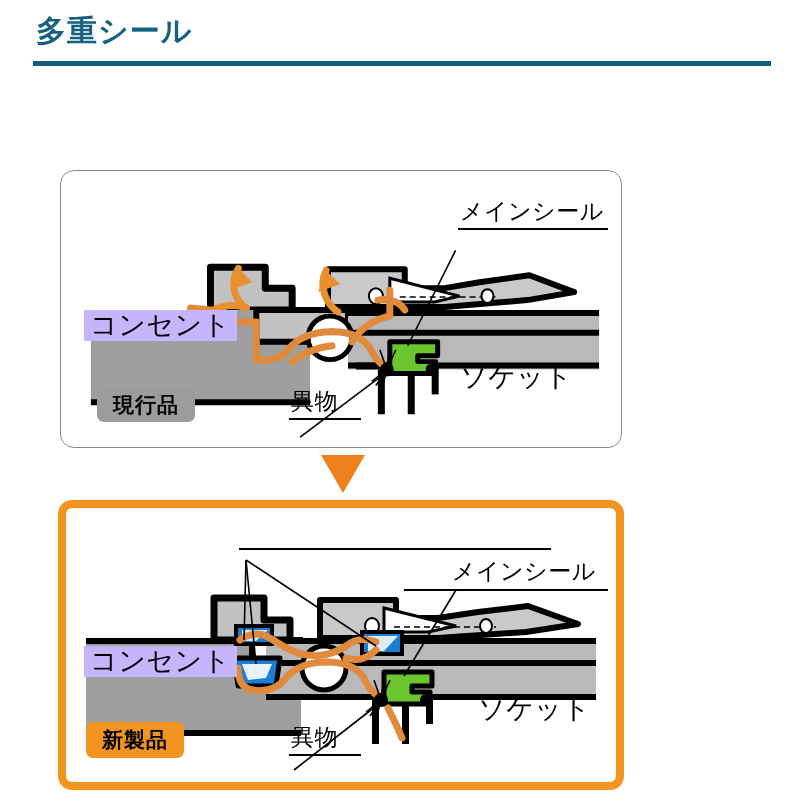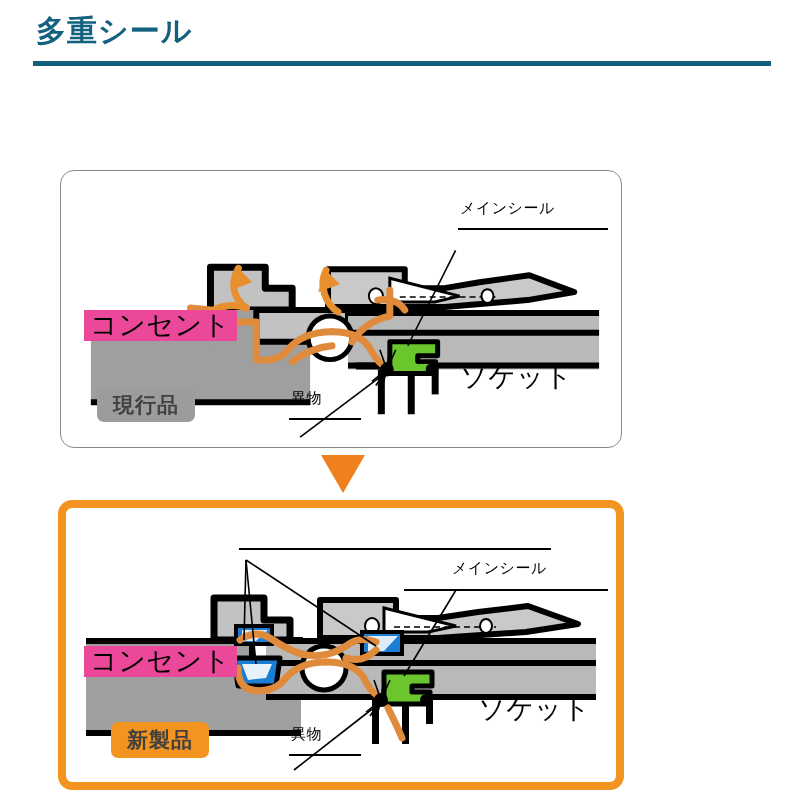--- a/index.html
+++ b/index.html
@@ -44,34 +44,34 @@
   
   .step-arrow{
     position:absolute;left:321px;top:455px;width:44px;height:38px;
   }
   .step-arrow svg{display:block;}
 
   
   .badge{
     position:absolute;
     display:flex;align-items:center;justify-content:center;
-    color:#404040;font-size:21px;font-weight:700;
+    color:#000000;font-size:21px;font-weight:700;
     letter-spacing:1px;border-radius:7px;
     box-sizing:border-box;
   }
   .badge-old{left:97px;top:388px;width:98px;height:34px;background:#9c9c9c;}
-  .badge-new{left:111px;top:722px;width:98px;height:36px;background:#f2941f;}
+  .badge-new{left:86px;top:722px;width:98px;height:36px;background:#f2941f;}
 
   
   .dlabel{
-    position:absolute;font-size:15px;color:#000000;
+    position:absolute;font-size:23px;color:#000000;
     white-space:nowrap;letter-spacing:0.5px;line-height:1;
   }
   .dlabel-boxed{
-    background:#ec4899;padding:2px 6px;
+    background:#c4b5fd;padding:2px 6px;
   }
   .lbl-underline{
     position:absolute;background:#000000;height:1.6px;
   }
 </style>
 </head>
 <body>
 
 <div class="page">
 

